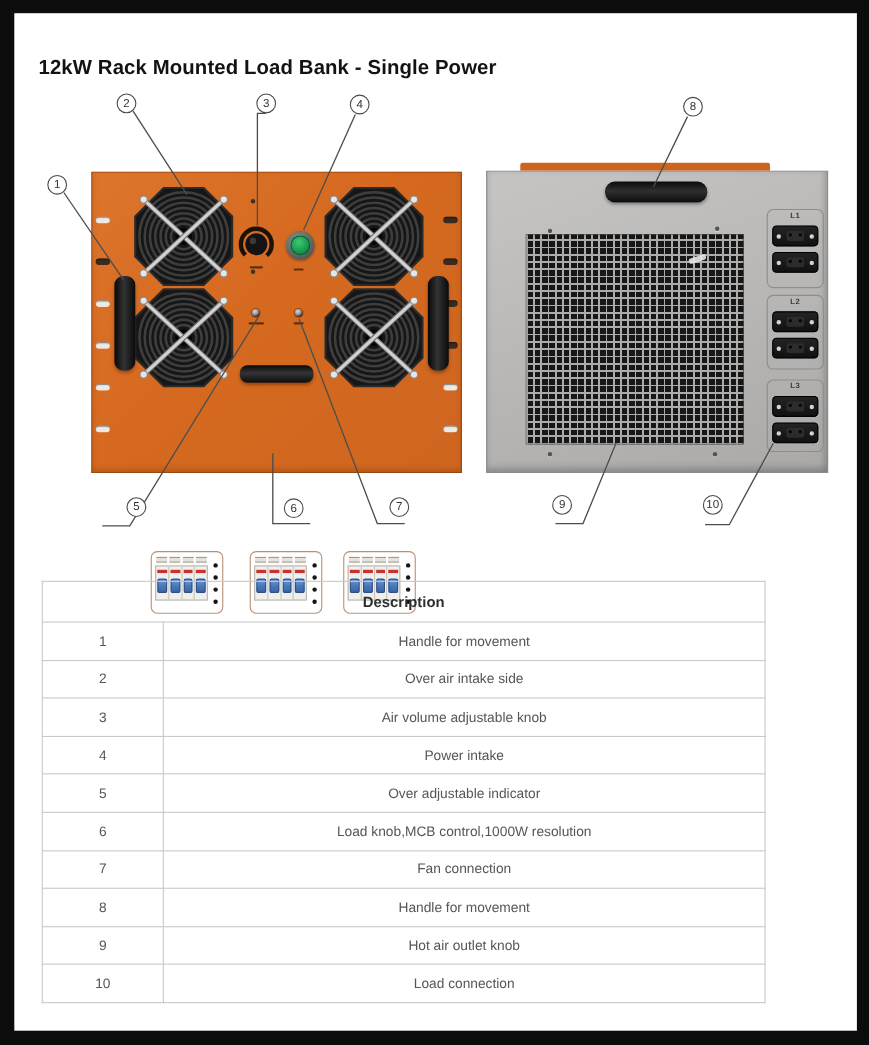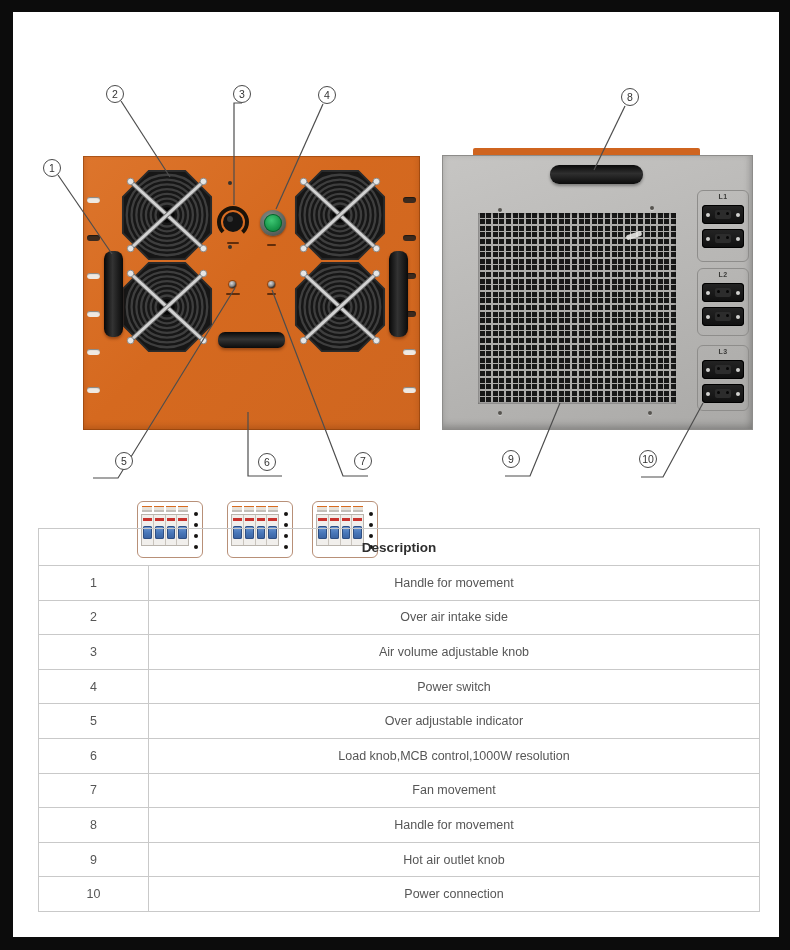--- a/index.html
+++ b/index.html
@@ -130,21 +130,21 @@
   .callout{
     position:absolute;width:18px;height:18px;border-radius:50%;
     border:1.2px solid #4a4a4a;background:#fff;box-sizing:border-box;
     font-size:10.5px;color:#333;display:flex;align-items:center;justify-content:center;
     font-weight:normal;
   }
   .leader-svg{position:absolute;left:0;top:0;width:766px;height:505px;}
 
   
   .desc-table{
-    position:absolute;left:25px;top:516px;width:722px;border-collapse:collapse;table-layout:fixed;
+    position:absolute;left:25px;top:516px;width:658px;border-collapse:collapse;table-layout:fixed;
   }
   .desc-table th,.desc-table td{
     border:1px solid #c9c9c9;text-align:center;vertical-align:middle;
     font-size:12.5px;color:#565656;padding:0;
   }
   .desc-table th{height:36px;font-size:13.5px;color:#2e2e2e;font-weight:bold;}
   .desc-table td{height:33.6px;}
   .col-num{width:110px;}
 </style>
 </head>
@@ -173,20 +173,21 @@
           <circle cx="86" cy="83" r="3.4"></circle>
         <circle cx="10" cy="83" r="3.4"></circle>
           <circle cx="86" cy="13" r="3.4"></circle>
       </g>
     </symbol>
   </defs>
 </svg>
 
 <div class="page">
 
+  <div class="page-title">12kW Rack Mounted Load Bank - Single Power</div>
 
   <div class="figure">
 
     <div class="front-panel">
 
       <div class="slot" style="left:4px;top:41px;"></div>
       <div class="slot dark" style="left:4px;top:79px;"></div>
       <div class="slot" style="left:4px;top:117px;"></div>
       <div class="slot" style="left:4px;top:155px;"></div>
       <div class="slot" style="left:4px;top:193px;"></div>
@@ -449,42 +450,42 @@
       <tr>
         <td>2</td>
         <td>Over air intake side</td>
       </tr>
       <tr>
         <td>3</td>
         <td>Air volume adjustable knob</td>
       </tr>
       <tr>
         <td>4</td>
-        <td>Power switch</td>
+        <td>Power intake</td>
       </tr>
       <tr>
         <td>5</td>
         <td>Over adjustable indicator</td>
       </tr>
       <tr>
         <td>6</td>
         <td>Load knob,MCB control,1000W resolution</td>
       </tr>
       <tr>
         <td>7</td>
-        <td>Fan movement</td>
+        <td>Fan connection</td>
       </tr>
       <tr>
         <td>8</td>
         <td>Handle for movement</td>
       </tr>
       <tr>
         <td>9</td>
         <td>Hot air outlet knob</td>
       </tr>
       <tr>
         <td>10</td>
-        <td>Power connection</td>
+        <td>Load connection</td>
       </tr>
     </tbody>
   </table>
 
 </div>
 
 </body></html>

